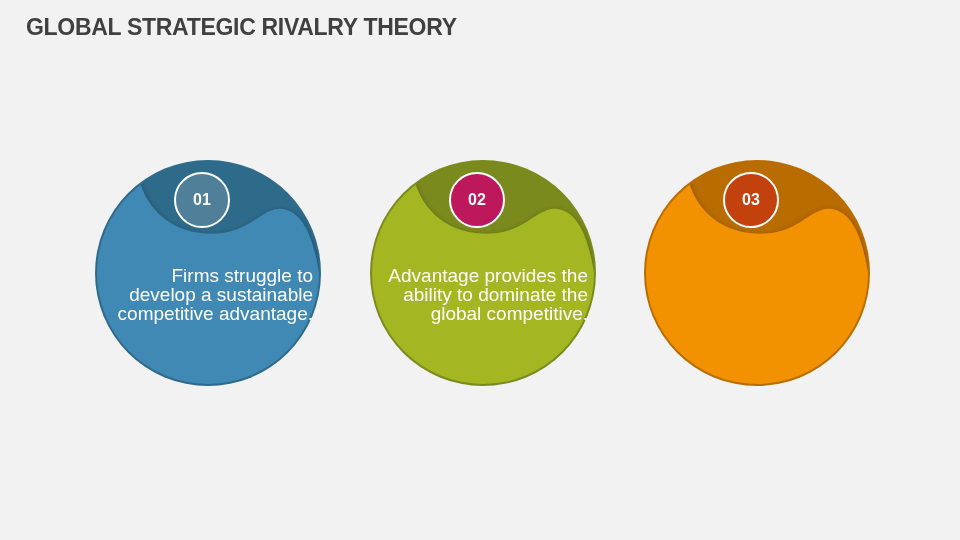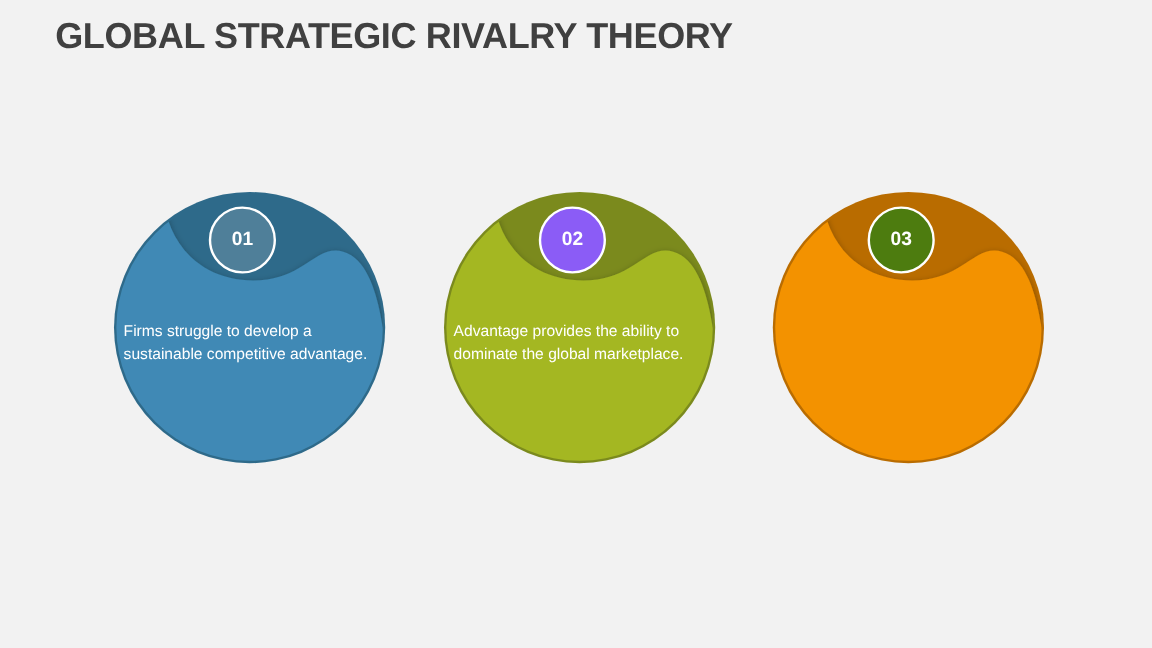--- a/index.html
+++ b/index.html
@@ -3,39 +3,39 @@
   <meta charset="utf-8">
   <style>
     html, body { margin: 0; padding: 0; }
     body {
       width: 960px; height: 540px; overflow: hidden;
       background: #f2f2f2;
       font-family: "Liberation Sans", "DejaVu Sans", sans-serif;
       position: relative;
     }
     .title {
-      position: absolute; left: 46px; top: 14px;
-      font-size: 30px; font-weight: bold; color: #404040;
+      position: absolute; left: 26px; top: 14px;
+      font-size: 23px; font-weight: bold; color: #404040;
       letter-spacing: -0.3px;
       margin: 0;
     }
     .card {
       position: absolute; top: 158px; width: 230px; height: 230px;
     }
     .card svg { position: absolute; left: 0; top: 0; }
     .num {
       position: absolute; left: 81px; top: 14px; width: 56px; height: 56px;
       border-radius: 50%; border: 2px solid #ffffff;
       display: flex; align-items: center; justify-content: center;
       color: #ffffff; font-weight: bold; font-size: 16px;
       box-sizing: border-box;
     }
     .desc {
       position: absolute; left: 10px; top: 108px; width: 210px;
-      text-align: left; color: #ffffff; font-size: 13px; line-height: 19px;
+      text-align: right; color: #ffffff; font-size: 19px; line-height: 19px;
     }
   </style>
 </head>
 <body>
 
 <h1 class="title">GLOBAL STRATEGIC RIVALRY THEORY</h1>
 
 <div class="card" style="left:93px;">
   <svg width="230" height="230" viewBox="0 0 230 230">
     <defs>
@@ -63,33 +63,33 @@
         </clipPath>
       <filter id="s2" x="-20%" y="-20%" width="140%" height="140%">
         <feDropShadow dx="0" dy="2" stdDeviation="3" flood-color="#000" flood-opacity="0.35"></feDropShadow>
       </filter>
     </defs>
     <circle cx="115" cy="115" r="113" fill="#7b8a1d"></circle>
     <g clip-path="url(#c2)">
       <path filter="url(#s2)" d="M -10 240 L -10 60 L 45 18 C 55 60 90 80 130 75 C 165 70 175 40 200 55 C 215 65 222 90 226 115 L 240 240 Z" fill="#a4b723"></path>
     </g>
   </svg>
-  <div class="num" style="background:#8b5cf6;">02</div>
-  <div class="desc">Advantage provides the ability to dominate the global marketplace.</div>
+  <div class="num" style="background:#be185d;">02</div>
+  <div class="desc">Advantage provides the ability to dominate the global competitive.</div>
 </div>
 
 <div class="card" style="left:642px;">
   <svg width="230" height="230" viewBox="0 0 230 230">
     <defs>
       <clipPath id="c3">
           <circle cx="115" cy="115" r="111"></circle>
         </clipPath>
       <filter id="s3" x="-20%" y="-20%" width="140%" height="140%">
         <feDropShadow dx="0" dy="2" stdDeviation="3" flood-color="#000" flood-opacity="0.35"></feDropShadow>
       </filter>
     </defs>
     <circle cx="115" cy="115" r="113" fill="#b96c00"></circle>
     <g clip-path="url(#c3)">
       <path filter="url(#s3)" d="M -10 240 L -10 60 L 45 18 C 55 60 90 80 130 75 C 165 70 175 40 200 55 C 215 65 222 90 226 115 L 240 240 Z" fill="#f39200"></path>
     </g>
   </svg>
-  <div class="num" style="background:#4d7c0f;">03</div>
+  <div class="num" style="background:#c2410c;">03</div>
 </div>
 
 </body></html>

